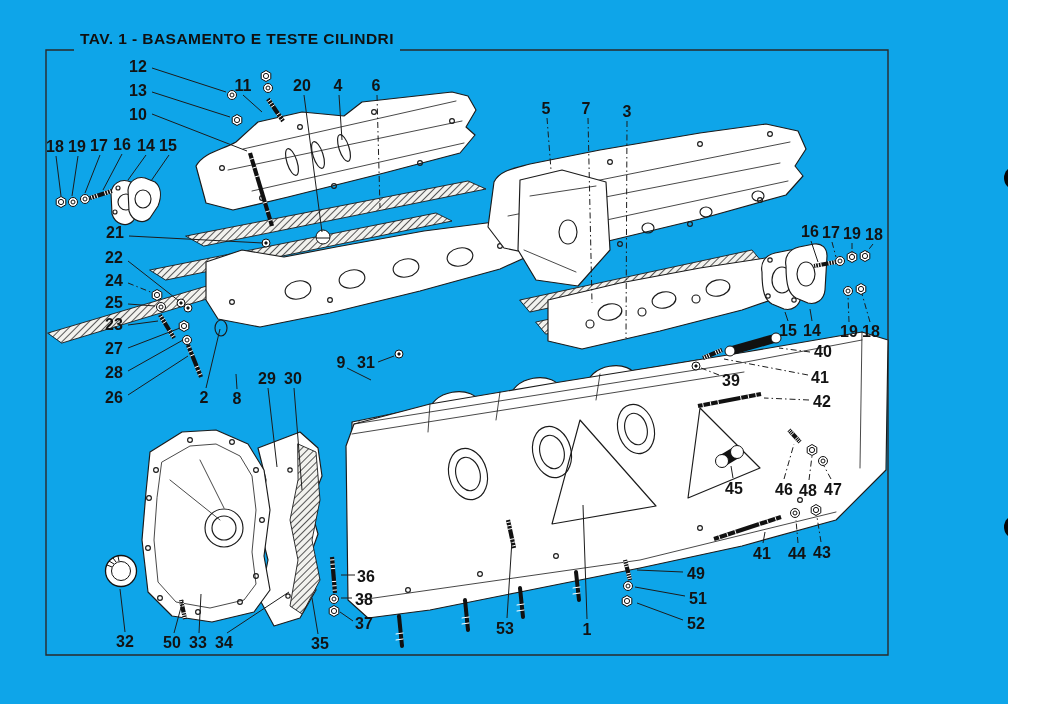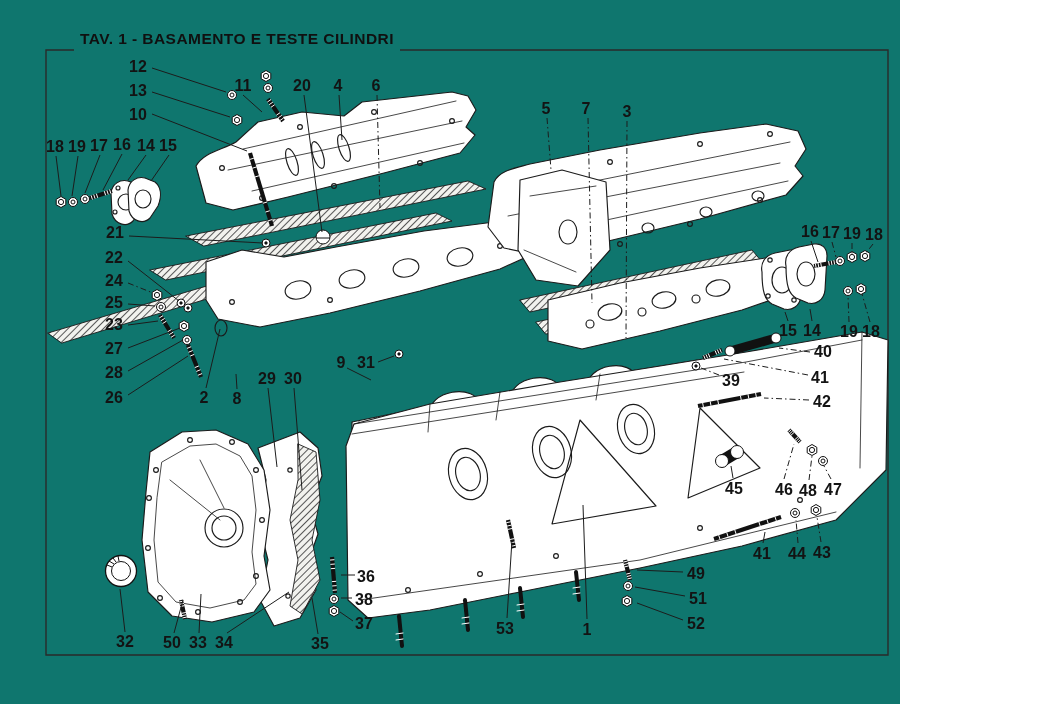--- a/index.html
+++ b/index.html
@@ -1,16 +1,16 @@
 <!DOCTYPE html>
 <html><head>
 <meta charset="utf-8">
 <style>
   html,body{margin:0;padding:0}
-  .page{position:relative;width:900px;height:704px;background:#0f766e;overflow:hidden}
+  .page{position:relative;width:1008px;height:704px;background:#0ea5e9;overflow:hidden}
   svg{position:absolute;left:0;top:0;display:block}
   .title{font-family:"Liberation Sans",sans-serif;font-size:15.5px;font-weight:700;letter-spacing:.45px;fill:#101010}
   .callout{font-family:"Liberation Sans",sans-serif;font-size:16px;font-weight:700;fill:#131313;
            text-anchor:middle;dominant-baseline:central}
   .leader{stroke:#1c1c1c;stroke-width:1;fill:none}
   .dash{stroke-dasharray:6 3 1.5 3}
   .frame{stroke:#2a2a2a;stroke-width:1.4;fill:none}
   .art{stroke:#1b1b1b;stroke-width:1.15;fill:none;stroke-linejoin:round;stroke-linecap:round}
   .body-fill{fill:#ffffff}
   .thin{stroke-width:.8}

